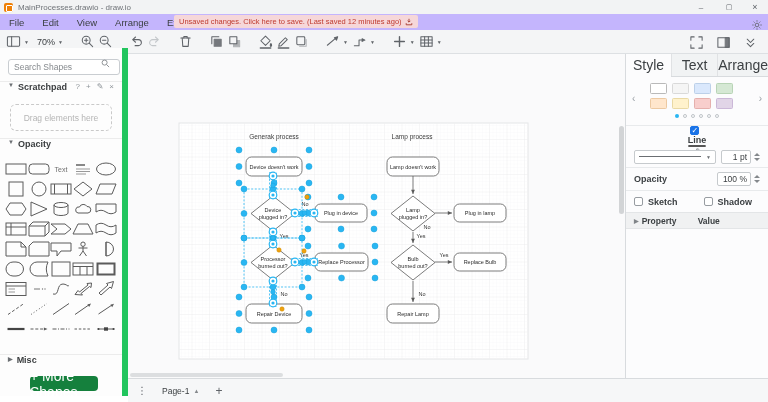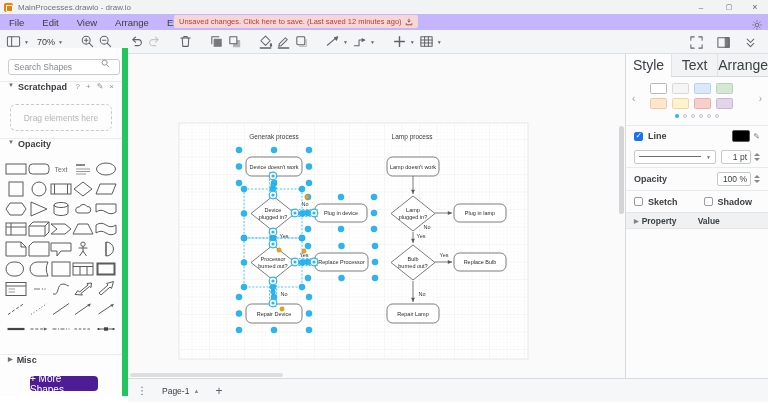--- a/index.html
+++ b/index.html
@@ -41,22 +41,22 @@
   .mag{position:absolute;right:4px;top:3px;}
   .sect{display:flex;align-items:flex-start;height:17px;padding:0 8px;font-size:9px;font-weight:bold;
         color:#3b3e40;border-top:1px solid #ececec;}
   .sect .car{font-size:6px;color:#6b6f73;margin-right:4px;}
   .sp-icons{margin-left:auto;display:flex;gap:6px;color:#8f959a;font-size:8px;font-weight:normal;}
   .dragbox{margin:5px 10px 7px 10px;height:25px;border:1.2px dashed #c9c9c9;border-radius:6px;
            display:flex;align-items:center;justify-content:center;font-size:8.5px;color:#b5b5b5;}
   .palette{display:grid;grid-template-columns:repeat(5,1fr);grid-auto-rows:20px;padding:3px 5px 0 5px;}
   .pcell{display:flex;align-items:center;justify-content:center;}
   .misc{margin-top:15px;}
-  .moreshapes{position:absolute;left:30px;top:328px;width:68px;height:15px;background:#4c1d95;color:#fff;
-              border-radius:4px;font-size:10px;display:flex;align-items:center;justify-content:center;}
+  .moreshapes{position:absolute;left:30px;top:328px;width:68px;height:15px;background:#15803d;color:#fff;
+              border-radius:4px;font-size:14px;display:flex;align-items:center;justify-content:center;}
 
   
   .canvas{position:absolute;left:128px;top:54px;width:497px;height:324px;background:#fafafb;overflow:hidden;}
   .vscroll{position:absolute;right:1px;top:72px;width:5px;height:88px;background:#d2d4d6;border-radius:3px;}
   .hscroll{position:absolute;left:2px;bottom:1px;height:4px;width:153px;background:#dcdee0;border-radius:2px;}
 
   
   .panel{position:absolute;left:625px;top:54px;width:143px;height:324px;background:#fcfcfd;
          border-left:1px solid #d8dbde;box-sizing:border-box;}
   .ptabs{display:flex;height:22px;border-bottom:1px solid #d8dbde;}
@@ -737,21 +737,21 @@
         </div>
       <div class="dots" id="swdots">
           <div class="dot" style="background: rgb(41, 182, 242);"></div>
           <div class="dot" style="border: 1px solid rgb(191, 196, 200);"></div>
           <div class="dot" style="border: 1px solid rgb(191, 196, 200);"></div>
           <div class="dot" style="border: 1px solid rgb(191, 196, 200);"></div>
           <div class="dot" style="border: 1px solid rgb(191, 196, 200);"></div>
           <div class="dot" style="border: 1px solid rgb(191, 196, 200);"></div>
         </div>
     </div>
-    <div class="prow" style="height:20px;border-top:1px solid #e8eaec;">
+    <div class="prow" style="height:20px;border-top:1px solid #e8eaec;flex-direction:column;">
       <div class="cb on"></div>
       <div class="blabel">Line</div>
       <div style="flex:1"></div>
       <div class="colorsw"></div>
       <div class="pencil">✎</div>
     </div>
     <div class="prow" style="height:21px;">
       <div class="ddl">
         <div class="ln"></div>
           <div class="dc">▼</div>

